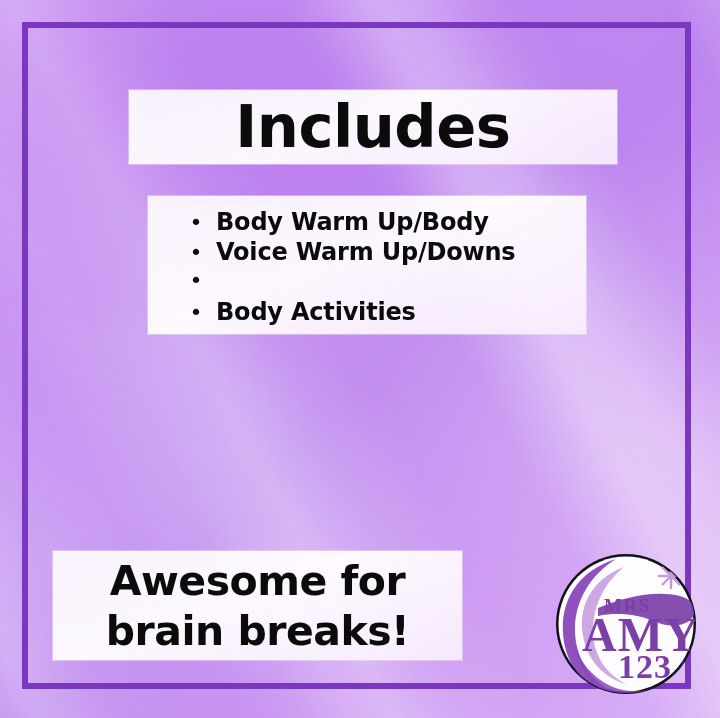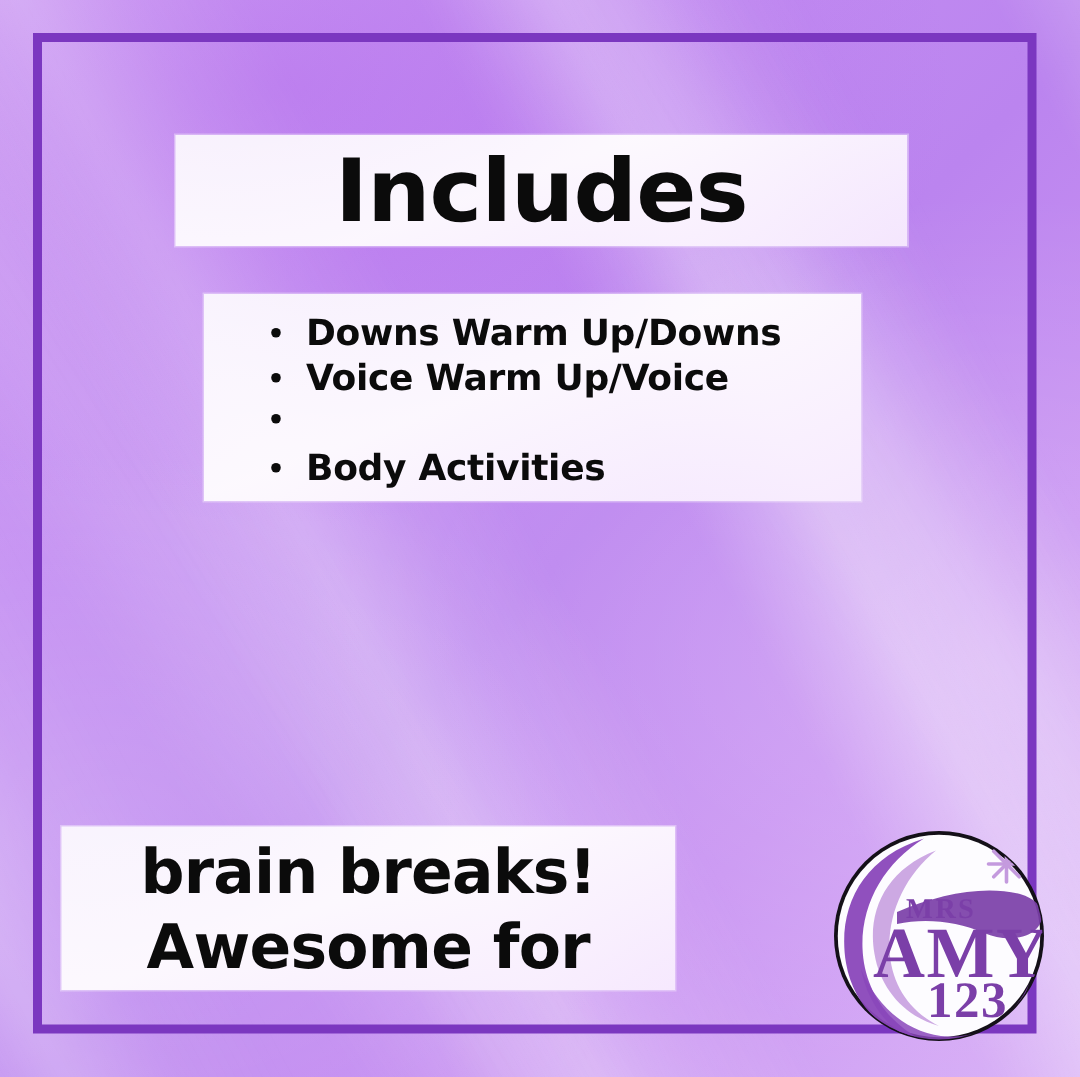--- a/index.html
+++ b/index.html
@@ -85,20 +85,21 @@
     border: 6px solid #7b37c0;
     box-sizing: border-box;
     pointer-events: none;
   }
 
   
   .panel {
     position: absolute;
     background: linear-gradient(160deg, rgba(255,255,255,0.88) 0%, rgba(255,253,255,0.95) 45%, rgba(250,240,255,0.90) 100%);
     box-shadow: 0 0 0 1px rgba(255,255,255,0.35);
+    margin-left: 12px;
   }
 
   
   #title-panel {
     left: 117px;
     top: 90px;
     width: 488px;
     height: 74px;
     display: flex;
     align-items: center;
@@ -196,39 +197,39 @@
   <div class="frame"></div>
 
   <div class="panel" id="title-panel">
     <div class="title-text">Includes</div>
   </div>
 
   <div class="panel" id="bullets-panel">
     <ul class="bullet-list">
       <li class="bullet-row">
         <span class="bullet-dot">•</span>
-        <span class="bullet-label">Downs Warm Up/Downs</span>
-      </li>
-      <li class="bullet-row">
-        <span class="bullet-dot">•</span>
-        <span class="bullet-label">Voice Warm Up/Voice</span>
+        <span class="bullet-label">Body Warm Up/Body</span>
+      </li>
+      <li class="bullet-row">
+        <span class="bullet-dot">•</span>
+        <span class="bullet-label">Voice Warm Up/Downs</span>
       </li>
       <li class="bullet-row">
         <span class="bullet-dot">•</span>
       </li>
       <li class="bullet-row">
         <span class="bullet-dot">•</span>
         <span class="bullet-label">Body Activities</span>
       </li>
     </ul>
   </div>
 
   <div class="panel" id="tagline-panel">
+    <div class="tagline-line">Awesome for</div>
     <div class="tagline-line">brain breaks!</div>
-    <div class="tagline-line">Awesome for</div>
   </div>
 
   <div id="logo">
     <svg width="148" height="148" viewBox="0 0 148 148">
       <defs>
         <clipPath id="circClip">
           <circle cx="74" cy="74" r="69"></circle>
         </clipPath>
       </defs>
 

